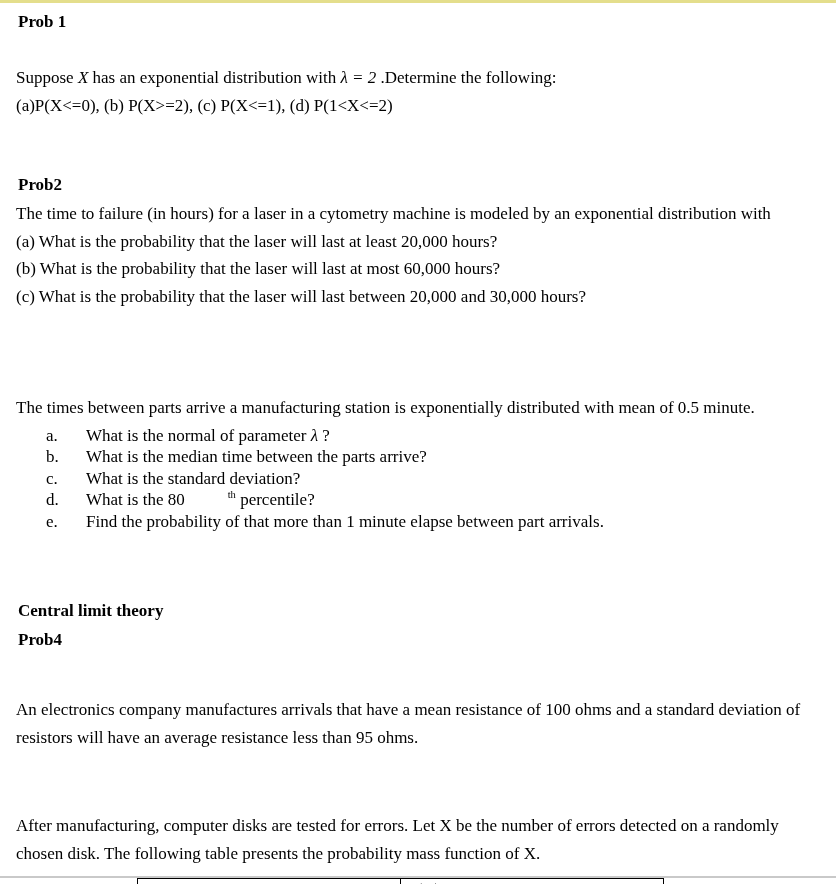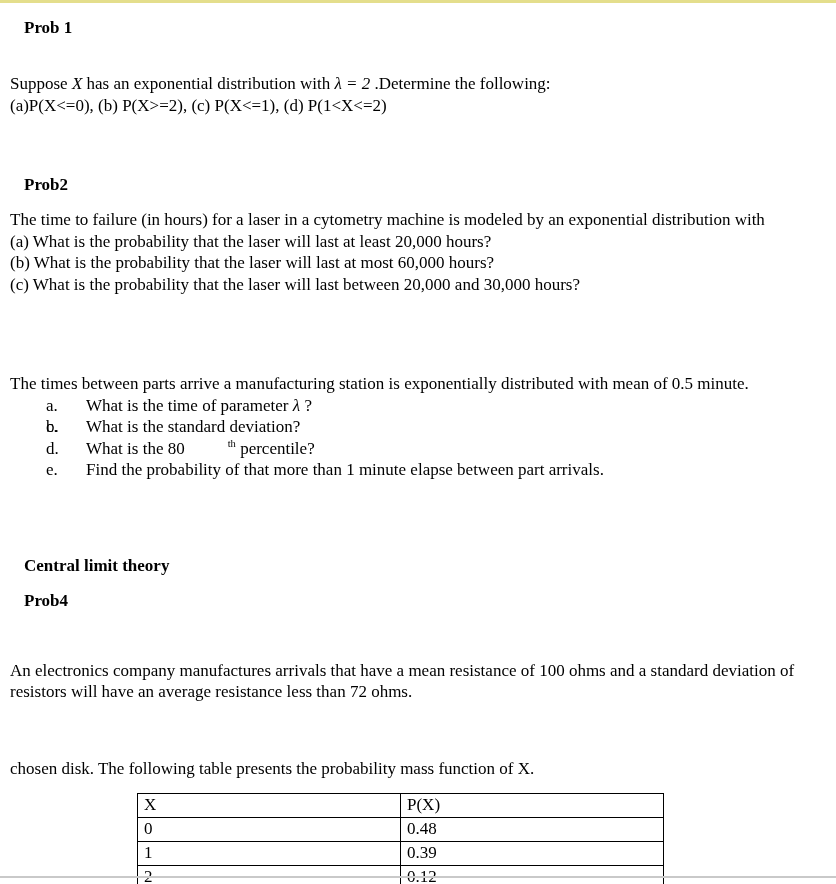--- a/index.html
+++ b/index.html
@@ -34,26 +34,26 @@
     height: 2px;
     background: #c9c9c9;
   }
   .content {
     padding: 0 8px 0 10px;
   }
   .h-bold {
     font-weight: bold;
     font-size: 17px;
     line-height: 21px;
-    margin: 14px;
+    margin: 8px;
   }
   .line {
     font-size: 17px;
     line-height: 21.5px;
-    margin: 0;
+    margin: 6px;
   }
   .gap-md { height: 21px; }
   .gap-lg { height: 44px; }
   .gap-xl { height: 56px; }
   .gap-xxl { height: 60px; }
 
   .alpha-list {
     margin: 0;
     padding: 0;
     list-style: none;
@@ -119,39 +119,40 @@
     <div class="line">The time to failure (in hours) for a laser in a cytometry machine is modeled by an exponential distribution with</div>
     <div class="line">(a) What is the probability that the laser will last at least 20,000 hours?</div>
     <div class="line">(b) What is the probability that the laser will last at most 60,000 hours?</div>
     <div class="line">(c) What is the probability that the laser will last between 20,000 and 30,000 hours?</div>
 
     <div class="gap-xl"></div>
     <div style="height:22px"></div>
 
     <div class="line">The times between parts arrive a manufacturing station is exponentially distributed with mean of 0.5 minute.</div>
     <ul class="alpha-list">
-      <li><span class="marker">a.</span><span>What is the time of parameter </span><span class="it">λ</span><span> ?</span></li>
-      <li><span class="marker">b.</span></li>
+      <li><span class="marker">a.</span><span>What is the normal of parameter </span><span class="it">λ</span><span> ?</span></li>
+      <li><span class="marker">b.</span><span>What is the median time between the parts arrive?</span></li>
       <li><span class="marker">c.</span><span>What is the standard deviation?</span></li>
       <li><span class="marker">d.</span><span>What is the 80</span><sup>th</sup><span> percentile?</span></li>
       <li><span class="marker">e.</span><span>Find the probability of that more than 1 minute elapse between part arrivals.</span></li>
     </ul>
 
     <div class="gap-xxl"></div>
 
     <div class="h-bold">Central limit theory</div>
     <div class="h-bold">Prob4</div>
     <div class="gap-md"></div>
     <div style="height:14px"></div>
     <div class="line">An electronics company manufactures arrivals that have a mean resistance of 100 ohms and a standard deviation of</div>
-    <div class="line">resistors will have an average resistance less than 72 ohms.</div>
+    <div class="line">resistors will have an average resistance less than 95 ohms.</div>
 
     <div class="gap-lg"></div>
     <div style="height:11px"></div>
 
+    <div class="line">After manufacturing, computer disks are tested for errors. Let X be the number of errors detected on a randomly</div>
     <div class="line">chosen disk. The following table presents the probability mass function of X.</div>
 
     <table class="pmf">
       <colgroup>
           <col class="c1">
           <col class="c2">
         </colgroup>
       <thead>
         <tr>
           <th>X</th>

